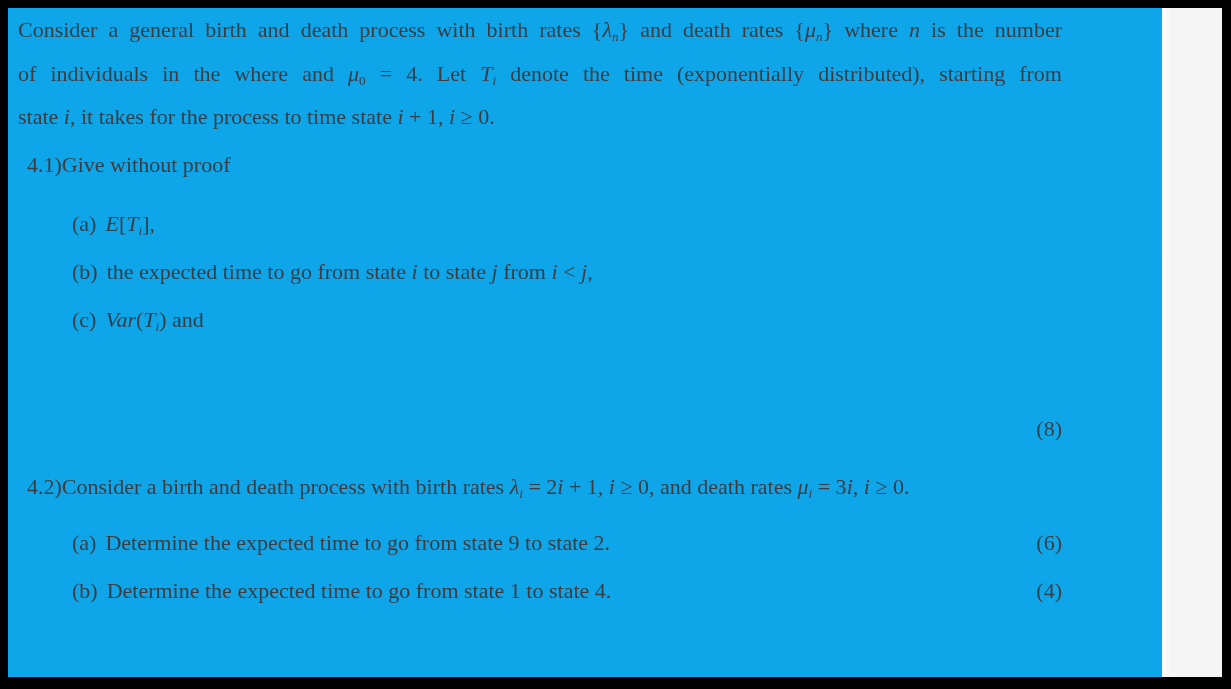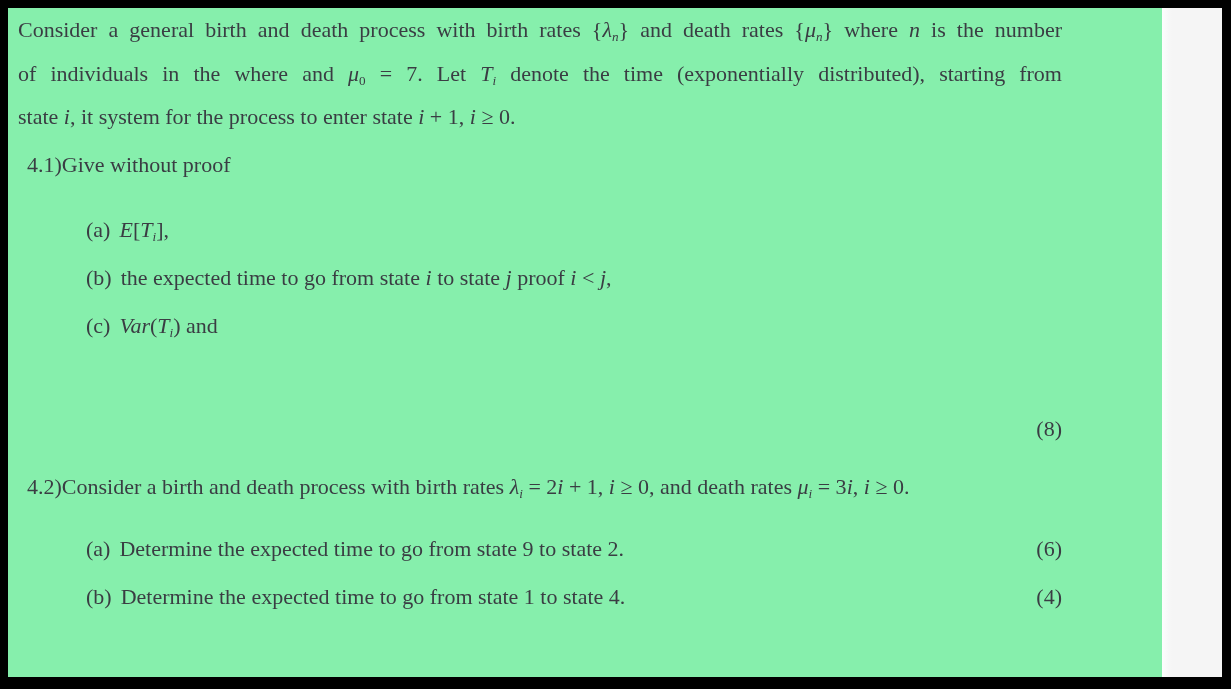--- a/index.html
+++ b/index.html
@@ -11,21 +11,21 @@
     background: #000000;
     font-family: "Liberation Serif", "DejaVu Serif", serif;
   }
   
   .paper {
     position: absolute;
     left: 8px;
     top: 8px;
     width: 1154px;
     height: 669px;
-    background: #86efac;
+    background: #0ea5e9;
     color: #3a3d43;
     font-size: 22px;
   }
   
   .gutter {
     position: absolute;
     left: 1162px;
     top: 8px;
     width: 60px;
     height: 669px;
@@ -46,23 +46,23 @@
   .q-head {
     position: absolute;
     left: 19px;
     right: 100px;
     line-height: 30px;
     white-space: nowrap;
   }
   .q-num { margin-right: 0; }
   .item {
     position: absolute;
-    left: 78px;
+    left: 64px;
     right: 100px;
-    line-height: 36px;
+    line-height: 24px;
     white-space: nowrap;
   }
   .item-label { margin-right: 9px; }
   .item-marks {
     position: absolute;
     right: 0;
     top: 0;
   }
   .marks-standalone {
     position: absolute;
@@ -75,33 +75,33 @@
   .seg-sub { font-size: 0.6em; vertical-align: -0.28em; }
   .seg-isub { font-style: italic; font-size: 0.6em; vertical-align: -0.28em; }
 </style>
 </head>
 <body>
 
 <div class="paper">
 
   <div class="intro">
     <div class="line jline"><span class="seg-p">Consider a general birth and death process with birth rates {</span><span class="seg-i">λ</span><span class="seg-isub">n</span><span class="seg-p">} and death rates {</span><span class="seg-i">μ</span><span class="seg-isub">n</span><span class="seg-p">} where </span><span class="seg-i">n</span><span class="seg-p"> is the number</span></div>
-    <div class="line jline"><span class="seg-p">of individuals in the where and </span><span class="seg-i">μ</span><span class="seg-sub">0</span><span class="seg-p"> = 7. Let </span><span class="seg-i">T</span><span class="seg-isub">i</span><span class="seg-p"> denote the time (exponentially distributed), starting from</span></div>
-    <div class="line"><span class="seg-p">state </span><span class="seg-i">i</span><span class="seg-p">, it system for the process to enter state </span><span class="seg-i">i</span><span class="seg-p"> + 1, </span><span class="seg-i">i</span><span class="seg-p"> ≥ 0.</span></div>
+    <div class="line jline"><span class="seg-p">of individuals in the where and </span><span class="seg-i">μ</span><span class="seg-sub">0</span><span class="seg-p"> = 4. Let </span><span class="seg-i">T</span><span class="seg-isub">i</span><span class="seg-p"> denote the time (exponentially distributed), starting from</span></div>
+    <div class="line"><span class="seg-p">state </span><span class="seg-i">i</span><span class="seg-p">, it takes for the process to time state </span><span class="seg-i">i</span><span class="seg-p"> + 1, </span><span class="seg-i">i</span><span class="seg-p"> ≥ 0.</span></div>
   </div>
 
   <div class="q-head" style="top:142px">
     <span class="q-num">4.1)</span><span class="q-title">Give without proof</span>
   </div>
 
   <div class="item" style="top:204px">
     <span class="item-label">(a)</span><span class="item-text"><span class="seg-i">E</span><span class="seg-p">[</span><span class="seg-i">T</span><span class="seg-isub">i</span><span class="seg-p">],</span></span>
   </div>
   <div class="item" style="top:252px">
-    <span class="item-label">(b)</span><span class="item-text"><span class="seg-p">the expected time to go from state </span><span class="seg-i">i</span><span class="seg-p"> to state </span><span class="seg-i">j</span><span class="seg-p"> proof </span><span class="seg-i">i</span><span class="seg-p"> &lt; </span><span class="seg-i">j</span><span class="seg-p">,</span></span>
+    <span class="item-label">(b)</span><span class="item-text"><span class="seg-p">the expected time to go from state </span><span class="seg-i">i</span><span class="seg-p"> to state </span><span class="seg-i">j</span><span class="seg-p"> from </span><span class="seg-i">i</span><span class="seg-p"> &lt; </span><span class="seg-i">j</span><span class="seg-p">,</span></span>
   </div>
   <div class="item" style="top:300px">
     <span class="item-label">(c)</span><span class="item-text"><span class="seg-i">Var</span><span class="seg-p">(</span><span class="seg-i">T</span><span class="seg-isub">i</span><span class="seg-p">) and</span></span>
   </div>
 
   <div class="marks-standalone" style="top:406px">(8)</div>
 
   <div class="q-head" style="top:464px">
     <span class="q-num">4.2)</span><span class="q-title"><span class="seg-p">Consider a birth and death process with birth rates </span><span class="seg-i">λ</span><span class="seg-isub">i</span><span class="seg-p"> = 2</span><span class="seg-i">i</span><span class="seg-p"> + 1, </span><span class="seg-i">i</span><span class="seg-p"> ≥ 0, and death rates </span><span class="seg-i">μ</span><span class="seg-isub">i</span><span class="seg-p"> = 3</span><span class="seg-i">i</span><span class="seg-p">, </span><span class="seg-i">i</span><span class="seg-p"> ≥ 0.</span></span>
   </div>

